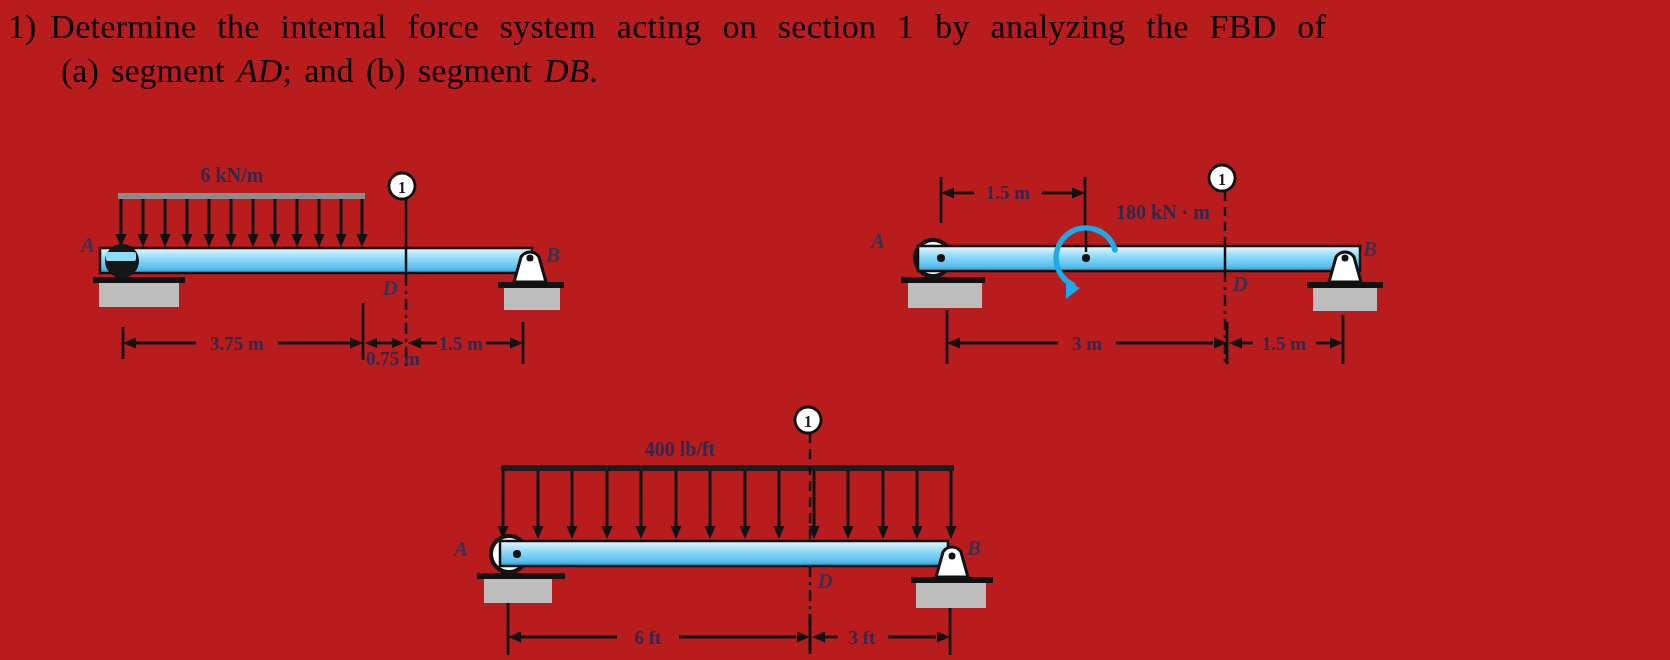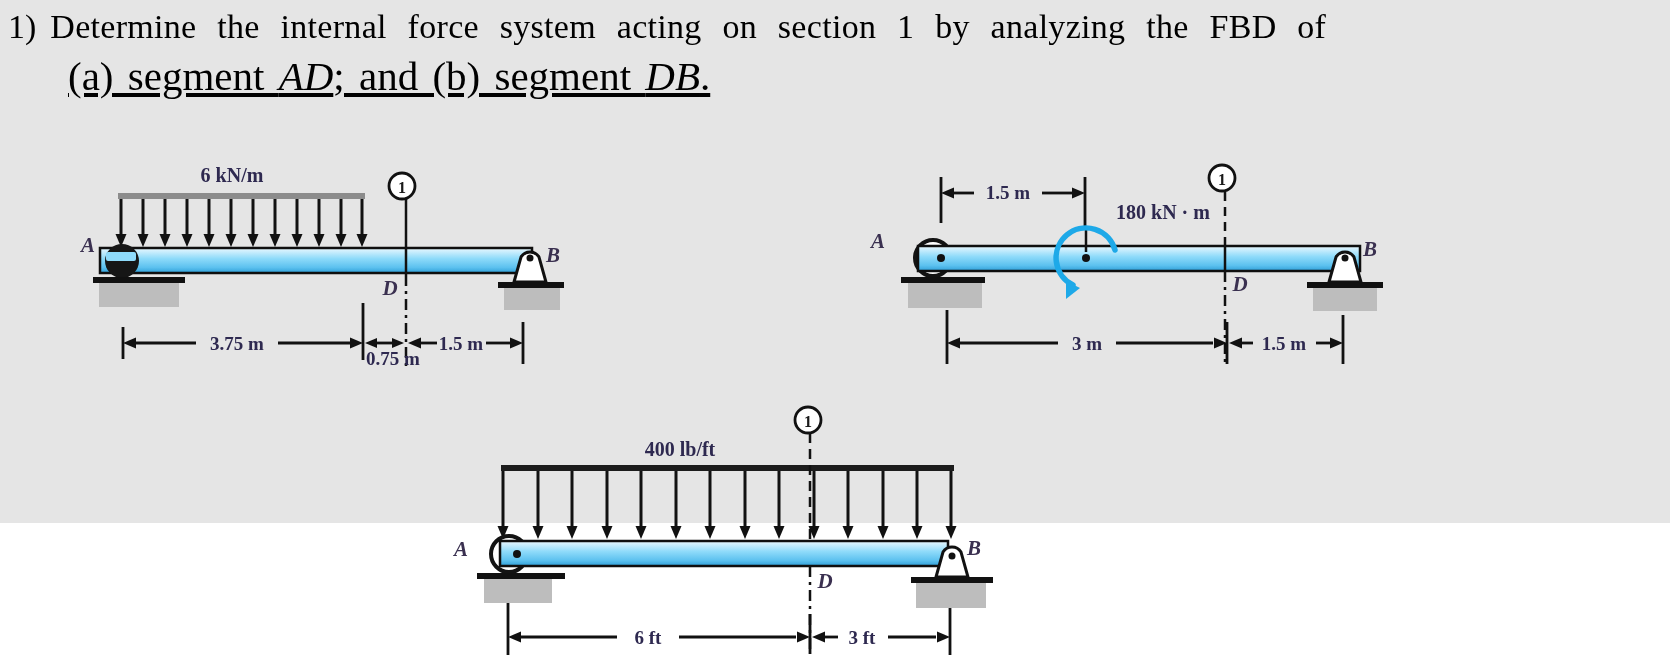--- a/index.html
+++ b/index.html
@@ -1,20 +1,20 @@
 <!DOCTYPE html>
 <html><head>
 <meta charset="utf-8">
 <style>
   html,body{margin:0;padding:0;background:#fff;width:1670px;height:660px;overflow:hidden;}
-  .page{position:relative;width:1670px;height:523px;background:#e5e5e5;font-family:"Liberation Serif",serif;}
+  .page{position:relative;width:1670px;height:660px;background:#b91c1c;font-family:"Liberation Serif",serif;}
   .t1{position:absolute;left:8px;top:8px;font-size:34px;color:#000;white-space:nowrap;}
   .t1 .num{display:inline-block;}
   .t1 .body{display:inline-block;margin-left:14px;word-spacing:12px;letter-spacing:0.3px;}
-  .t2{position:absolute;left:68px;top:52px;font-size:41px;color:#000;white-space:nowrap;word-spacing:4px;text-decoration:underline;}
+  .t2{position:absolute;left:61px;top:52px;font-size:34px;color:#000;white-space:nowrap;word-spacing:4px;}
   .t2 .it{font-style:italic;}
   svg{position:absolute;overflow:visible;}
   svg text{font-family:"Liberation Serif",serif;dominant-baseline:central;}
   .dim{font-size:19px;font-weight:bold;fill:#2e2950;text-anchor:middle;}
   .load{font-size:20px;font-weight:bold;fill:#2e2950;text-anchor:middle;}
   .lbl{font-size:21px;font-weight:bold;font-style:italic;fill:#3a3050;text-anchor:middle;}
   .sec{font-size:16px;font-weight:bold;fill:#1a1a1a;text-anchor:middle;}
   .dimline{stroke:#111;stroke-width:2.8;}
   .dimarrow{fill:#111;}
   .secline{stroke:#111;stroke-width:2.5;fill:none;}

